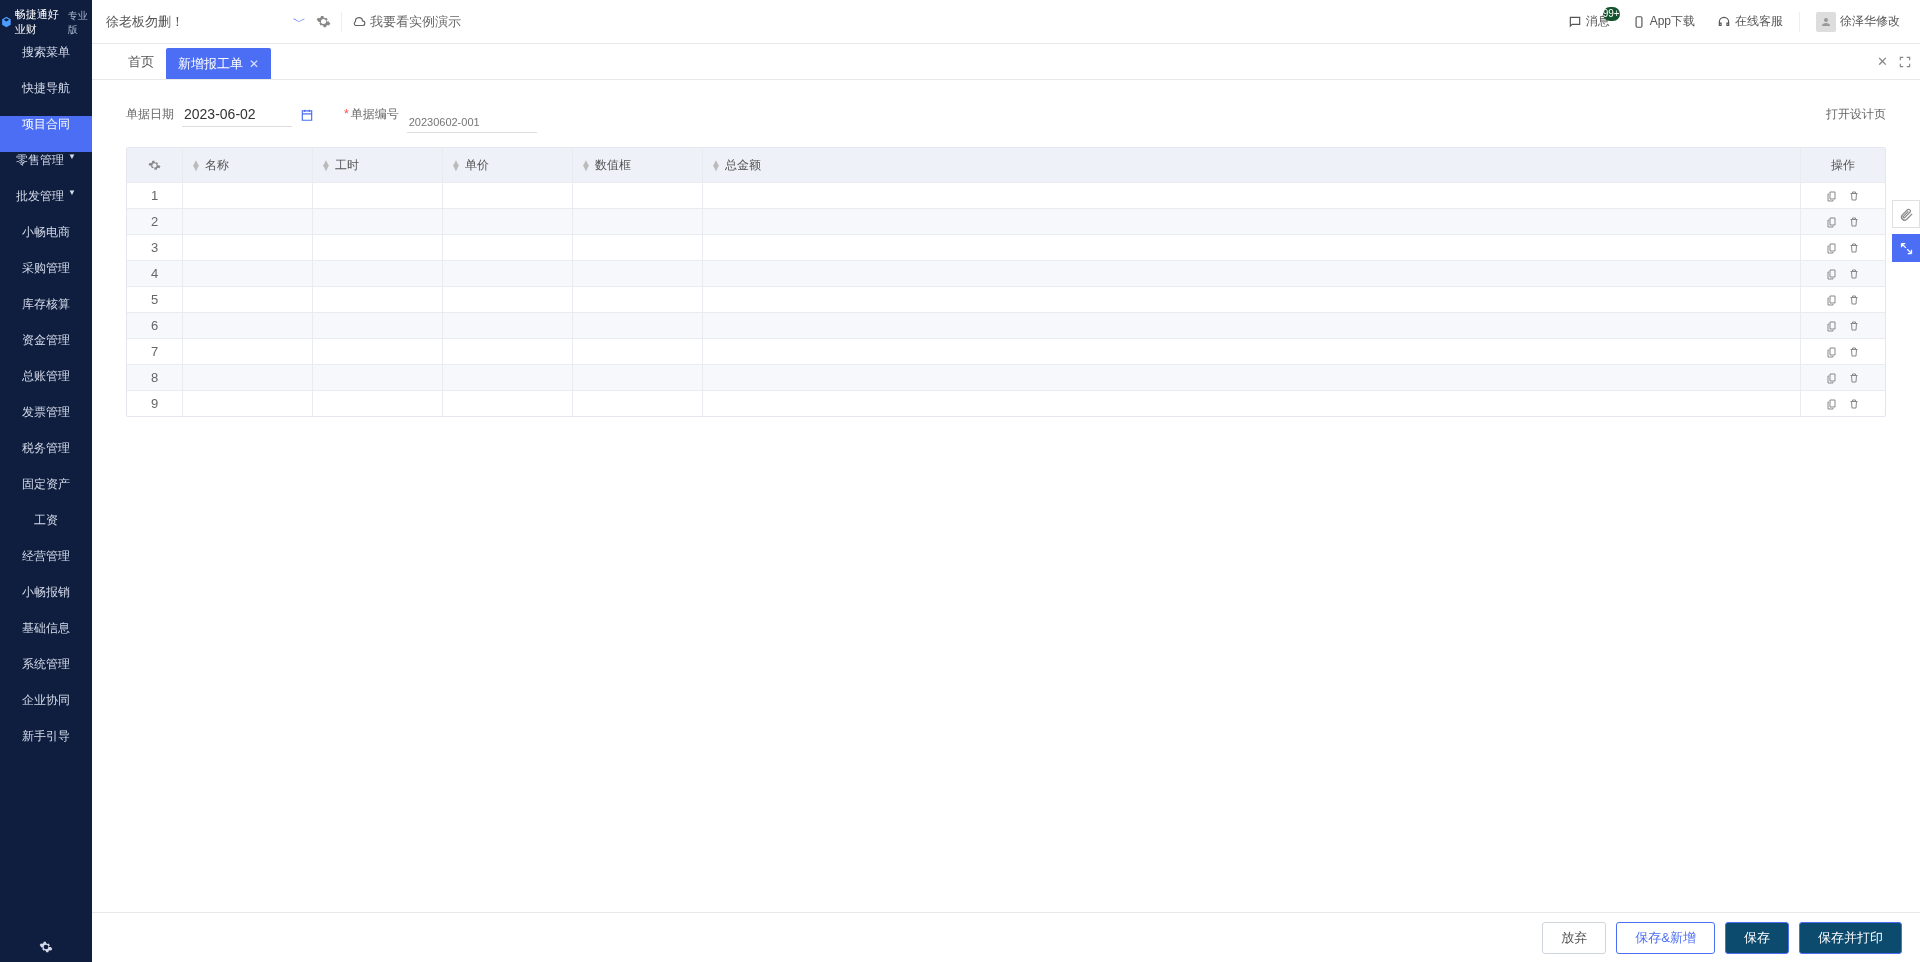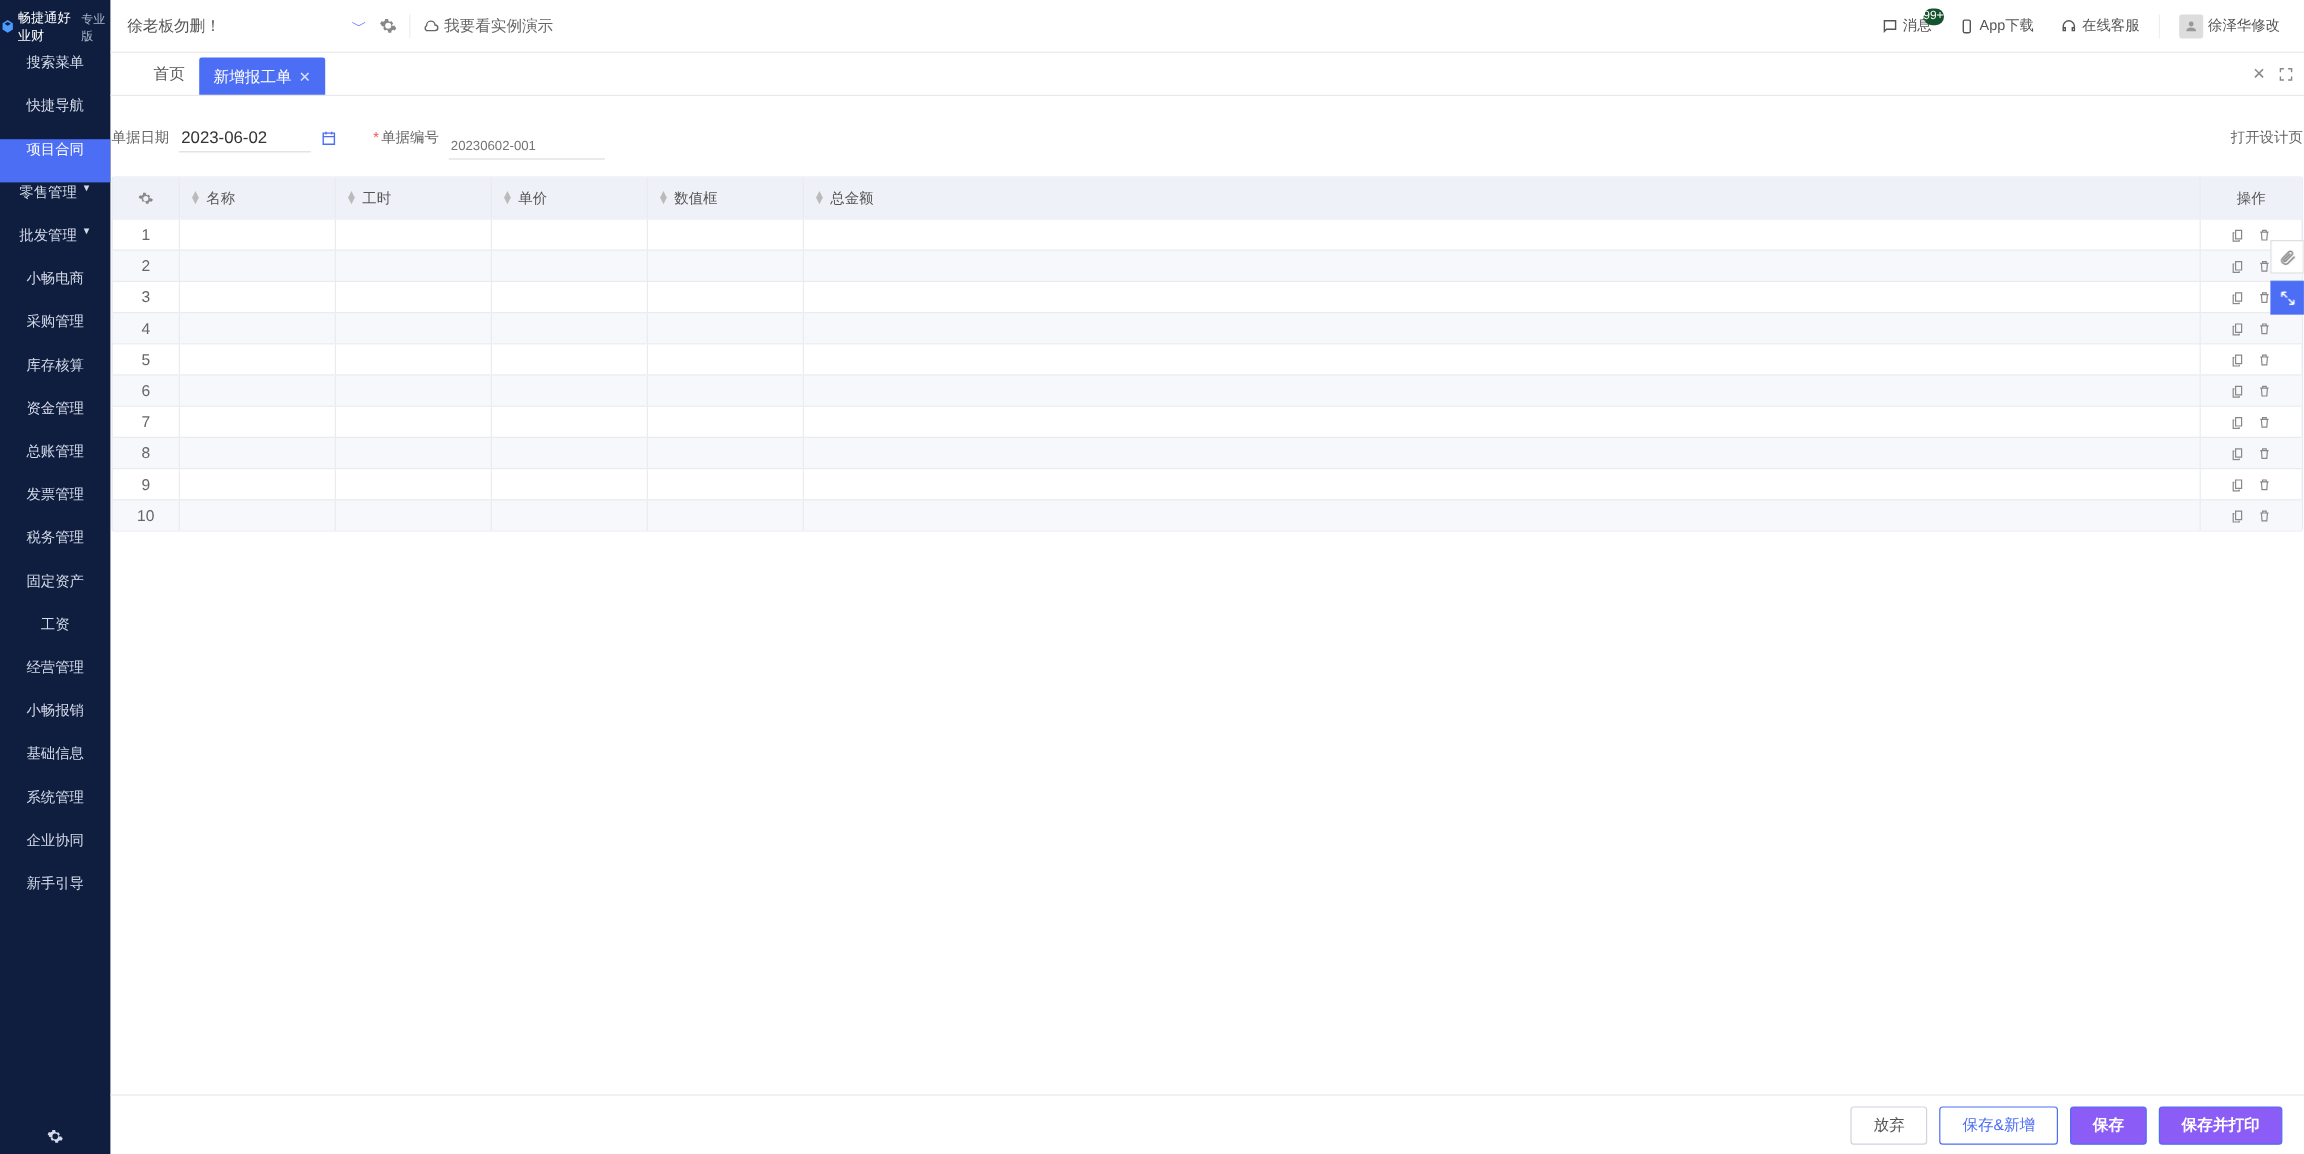--- a/index.html
+++ b/index.html
@@ -33,21 +33,21 @@
 
 
 .tabs { height: 36px; border-bottom: 1px solid #e8e8e8; display: flex; align-items: stretch; padding-left: 24px; position: relative; }
 .tab { padding: 0 12px; display: flex; align-items: center; font-size: 13px; color: #555; cursor: pointer; gap: 6px; }
 .tab.active { background: #4c6ef5; color: #fff; border-radius: 2px 2px 0 0; margin: 4px 0 0 0; }
 .tab-close { font-size: 12px; opacity: 0.8; }
 .tabs-right { margin-left: auto; display: flex; align-items: center; padding-right: 8px; gap: 10px; color: #888; }
 .tabs-right span { cursor: pointer; }
 
 
-.content { flex: 1; padding: 16px 1px; overflow: auto; position: relative; }
+.content { flex: 1; padding: 16px 34px; overflow: auto; position: relative; }
 .form-row { display: flex; align-items: center; gap: 30px; margin-bottom: 14px; }
 .form-group { display: flex; align-items: center; gap: 8px; }
 .form-label { color: #666; font-size: 12px; }
 .required { color: #ff4d4f; margin-right: 2px; }
 .date-input { border: none; border-bottom: 1px solid #ddd; padding: 4px 2px; font-size: 14px; color: #333; width: 110px; background: transparent; }
 .date-icon { color: #4c6ef5; cursor: pointer; }
 .code-input { border: none; border-bottom: 1px solid #ddd; padding: 4px 2px; font-size: 11px; color: #000000; width: 130px; background: transparent; margin-top: 16px; }
 .design-link { margin-left: auto; color: #666; font-size: 12px; cursor: pointer; }
 
 
@@ -69,21 +69,21 @@
 
 
 .right-rail { position: fixed; right: 0; top: 200px; display: flex; flex-direction: column; gap: 6px; }
 .rail-btn { width: 28px; height: 28px; background: #fff; border: 1px solid #e0e0e0; display: flex; align-items: center; justify-content: center; color: #888; cursor: pointer; }
 .rail-btn.primary { background: #4c6ef5; color: #fff; border-color: #4c6ef5; }
 
 
 .footer { height: 50px; border-top: 1px solid #e8e8e8; display: flex; align-items: center; justify-content: flex-end; padding: 0 18px; gap: 10px; }
 .btn { height: 32px; padding: 0 18px; border-radius: 3px; border: 1px solid #d0d4dd; background: #fff; color: #555; cursor: pointer; font-size: 13px; }
 .btn.outline-primary { border-color: #4c6ef5; color: #4c6ef5; }
-.btn.primary { background: #8b5cf6; border-color: #4c6ef5; color: #fff; font-weight: bold; }
+.btn.primary { background: #0c4a6e; border-color: #4c6ef5; color: #fff; }
 
 svg { display: block; }
 </style>
 </head>
 <body>
 
 <div class="app">
 
   <div class="sidebar">
     <div class="logo-area">
@@ -459,40 +459,20 @@
                     <path fill="none" stroke="currentColor" stroke-width="2" d="M8 4h10v14H8zM6 8H4v14h10v-2"></path>
                   </svg>
                 </span>
                 <span class="op-icon">
                   <svg width="12" height="12" viewBox="0 0 24 24">
                     <path fill="none" stroke="currentColor" stroke-width="2" d="M5 7h14M9 7V4h6v3M7 7l1 13h8l1-13"></path>
                   </svg>
                 </span>
               </div>
             </div>
-            <div class="grow">
-              <div class="cell c-idx">10</div>
-              <div class="cell c-name"></div>
-              <div class="cell c-hours"></div>
-              <div class="cell c-price"></div>
-              <div class="cell c-num"></div>
-              <div class="cell c-total"></div>
-              <div class="cell c-ops">
-                <span class="op-icon">
-                  <svg width="12" height="12" viewBox="0 0 24 24">
-                    <path fill="none" stroke="currentColor" stroke-width="2" d="M8 4h10v14H8zM6 8H4v14h10v-2"></path>
-                  </svg>
-                </span>
-                <span class="op-icon">
-                  <svg width="12" height="12" viewBox="0 0 24 24">
-                    <path fill="none" stroke="currentColor" stroke-width="2" d="M5 7h14M9 7V4h6v3M7 7l1 13h8l1-13"></path>
-                  </svg>
-                </span>
-              </div>
-            </div>
           </div>
       </div>
     </div>
 
     <div class="footer">
       <button class="btn">放弃</button>
       <button class="btn outline-primary">保存&amp;新增</button>
       <button class="btn primary">保存</button>
       <button class="btn primary">保存并打印</button>
     </div>

